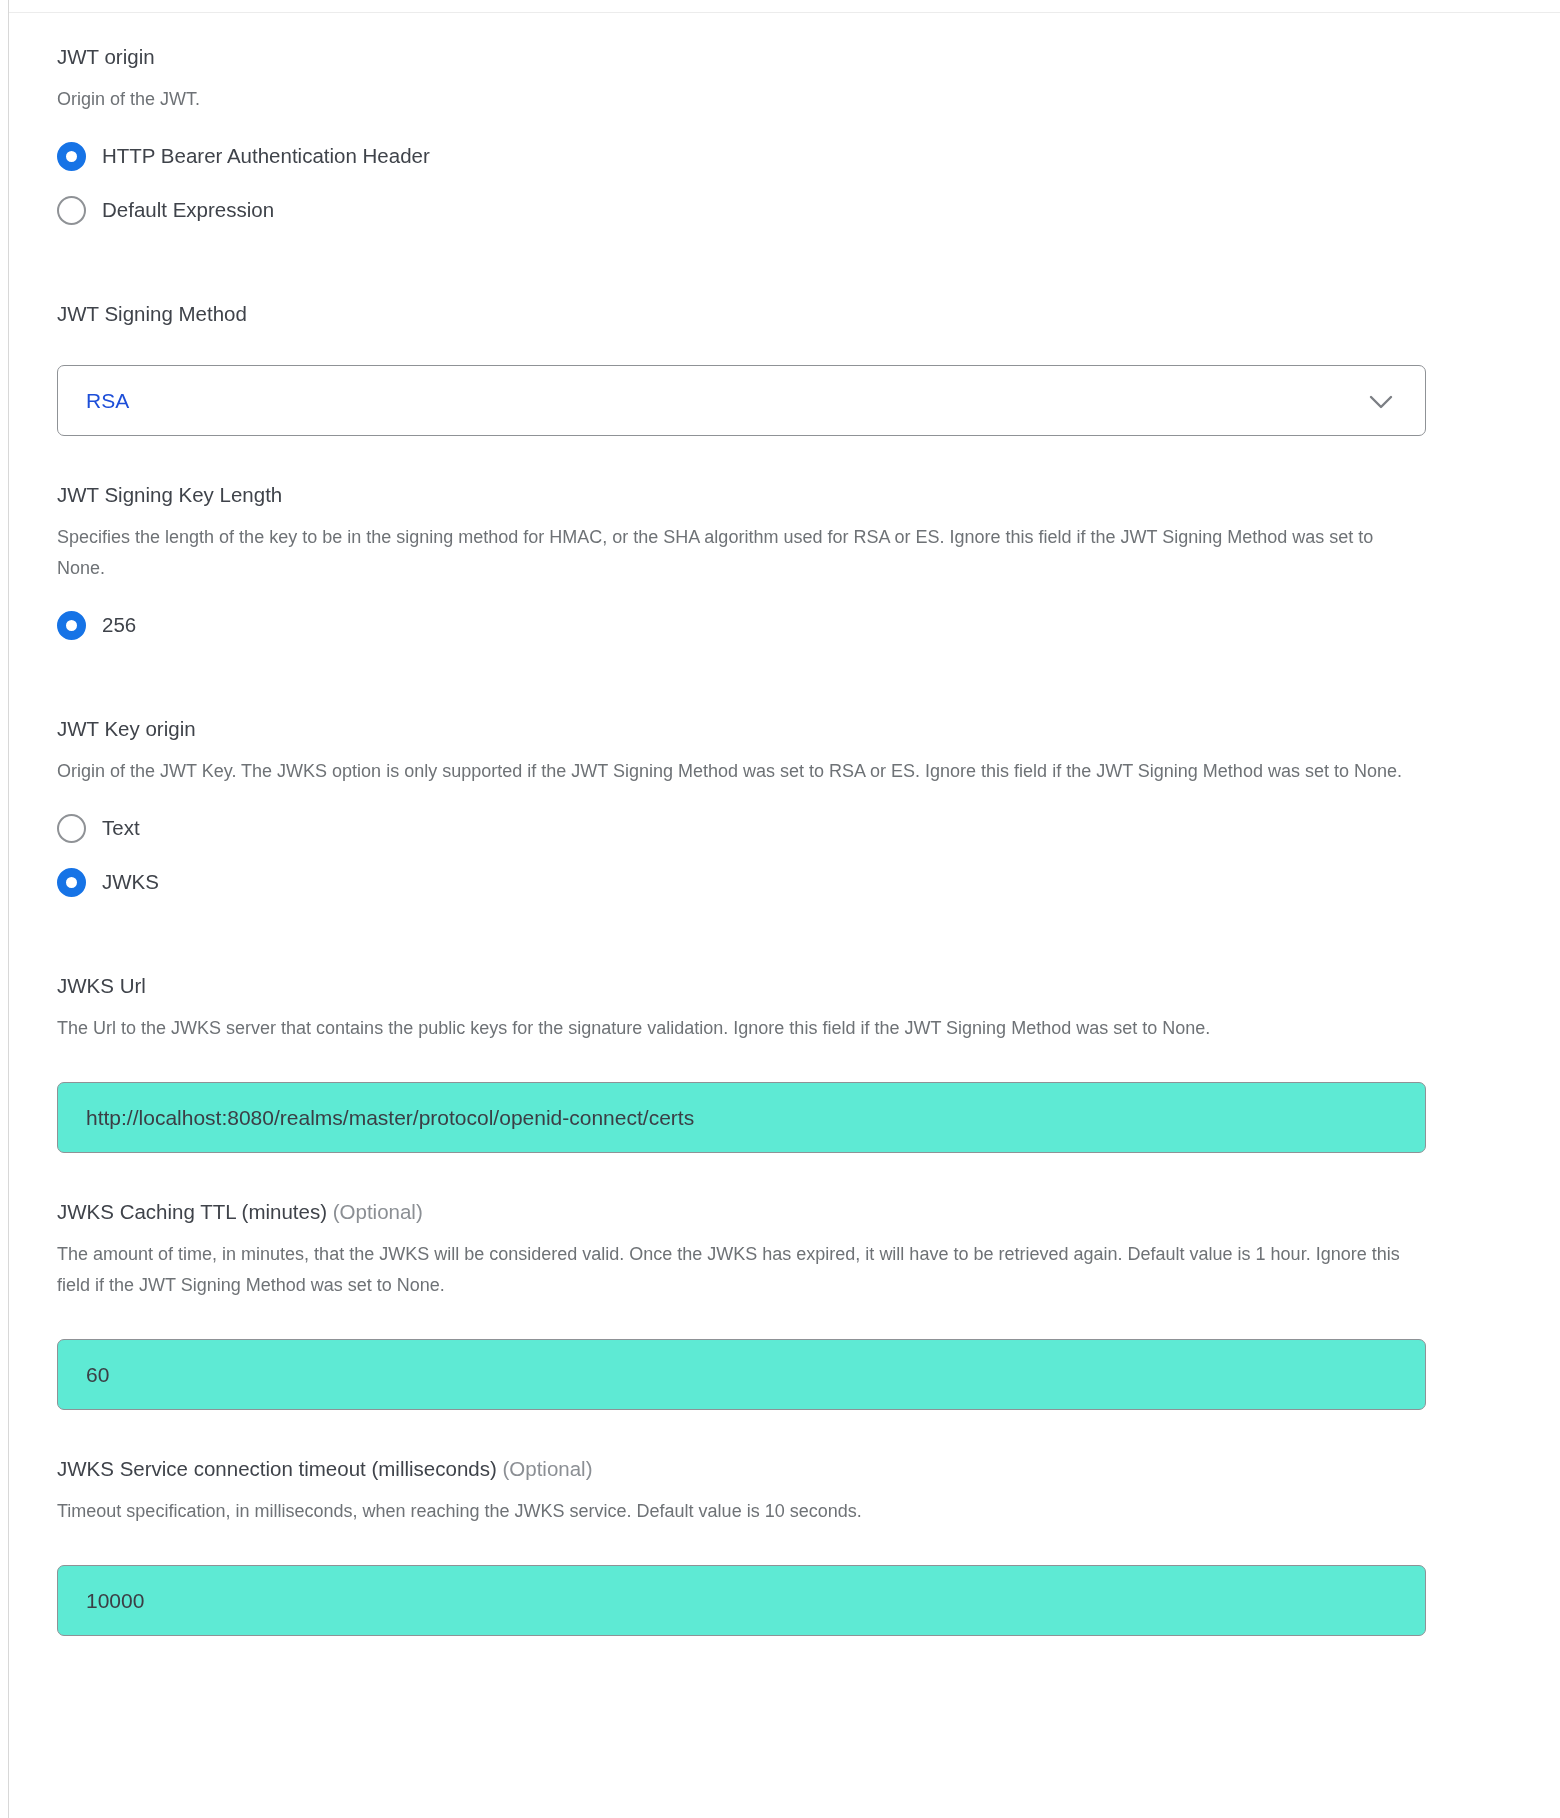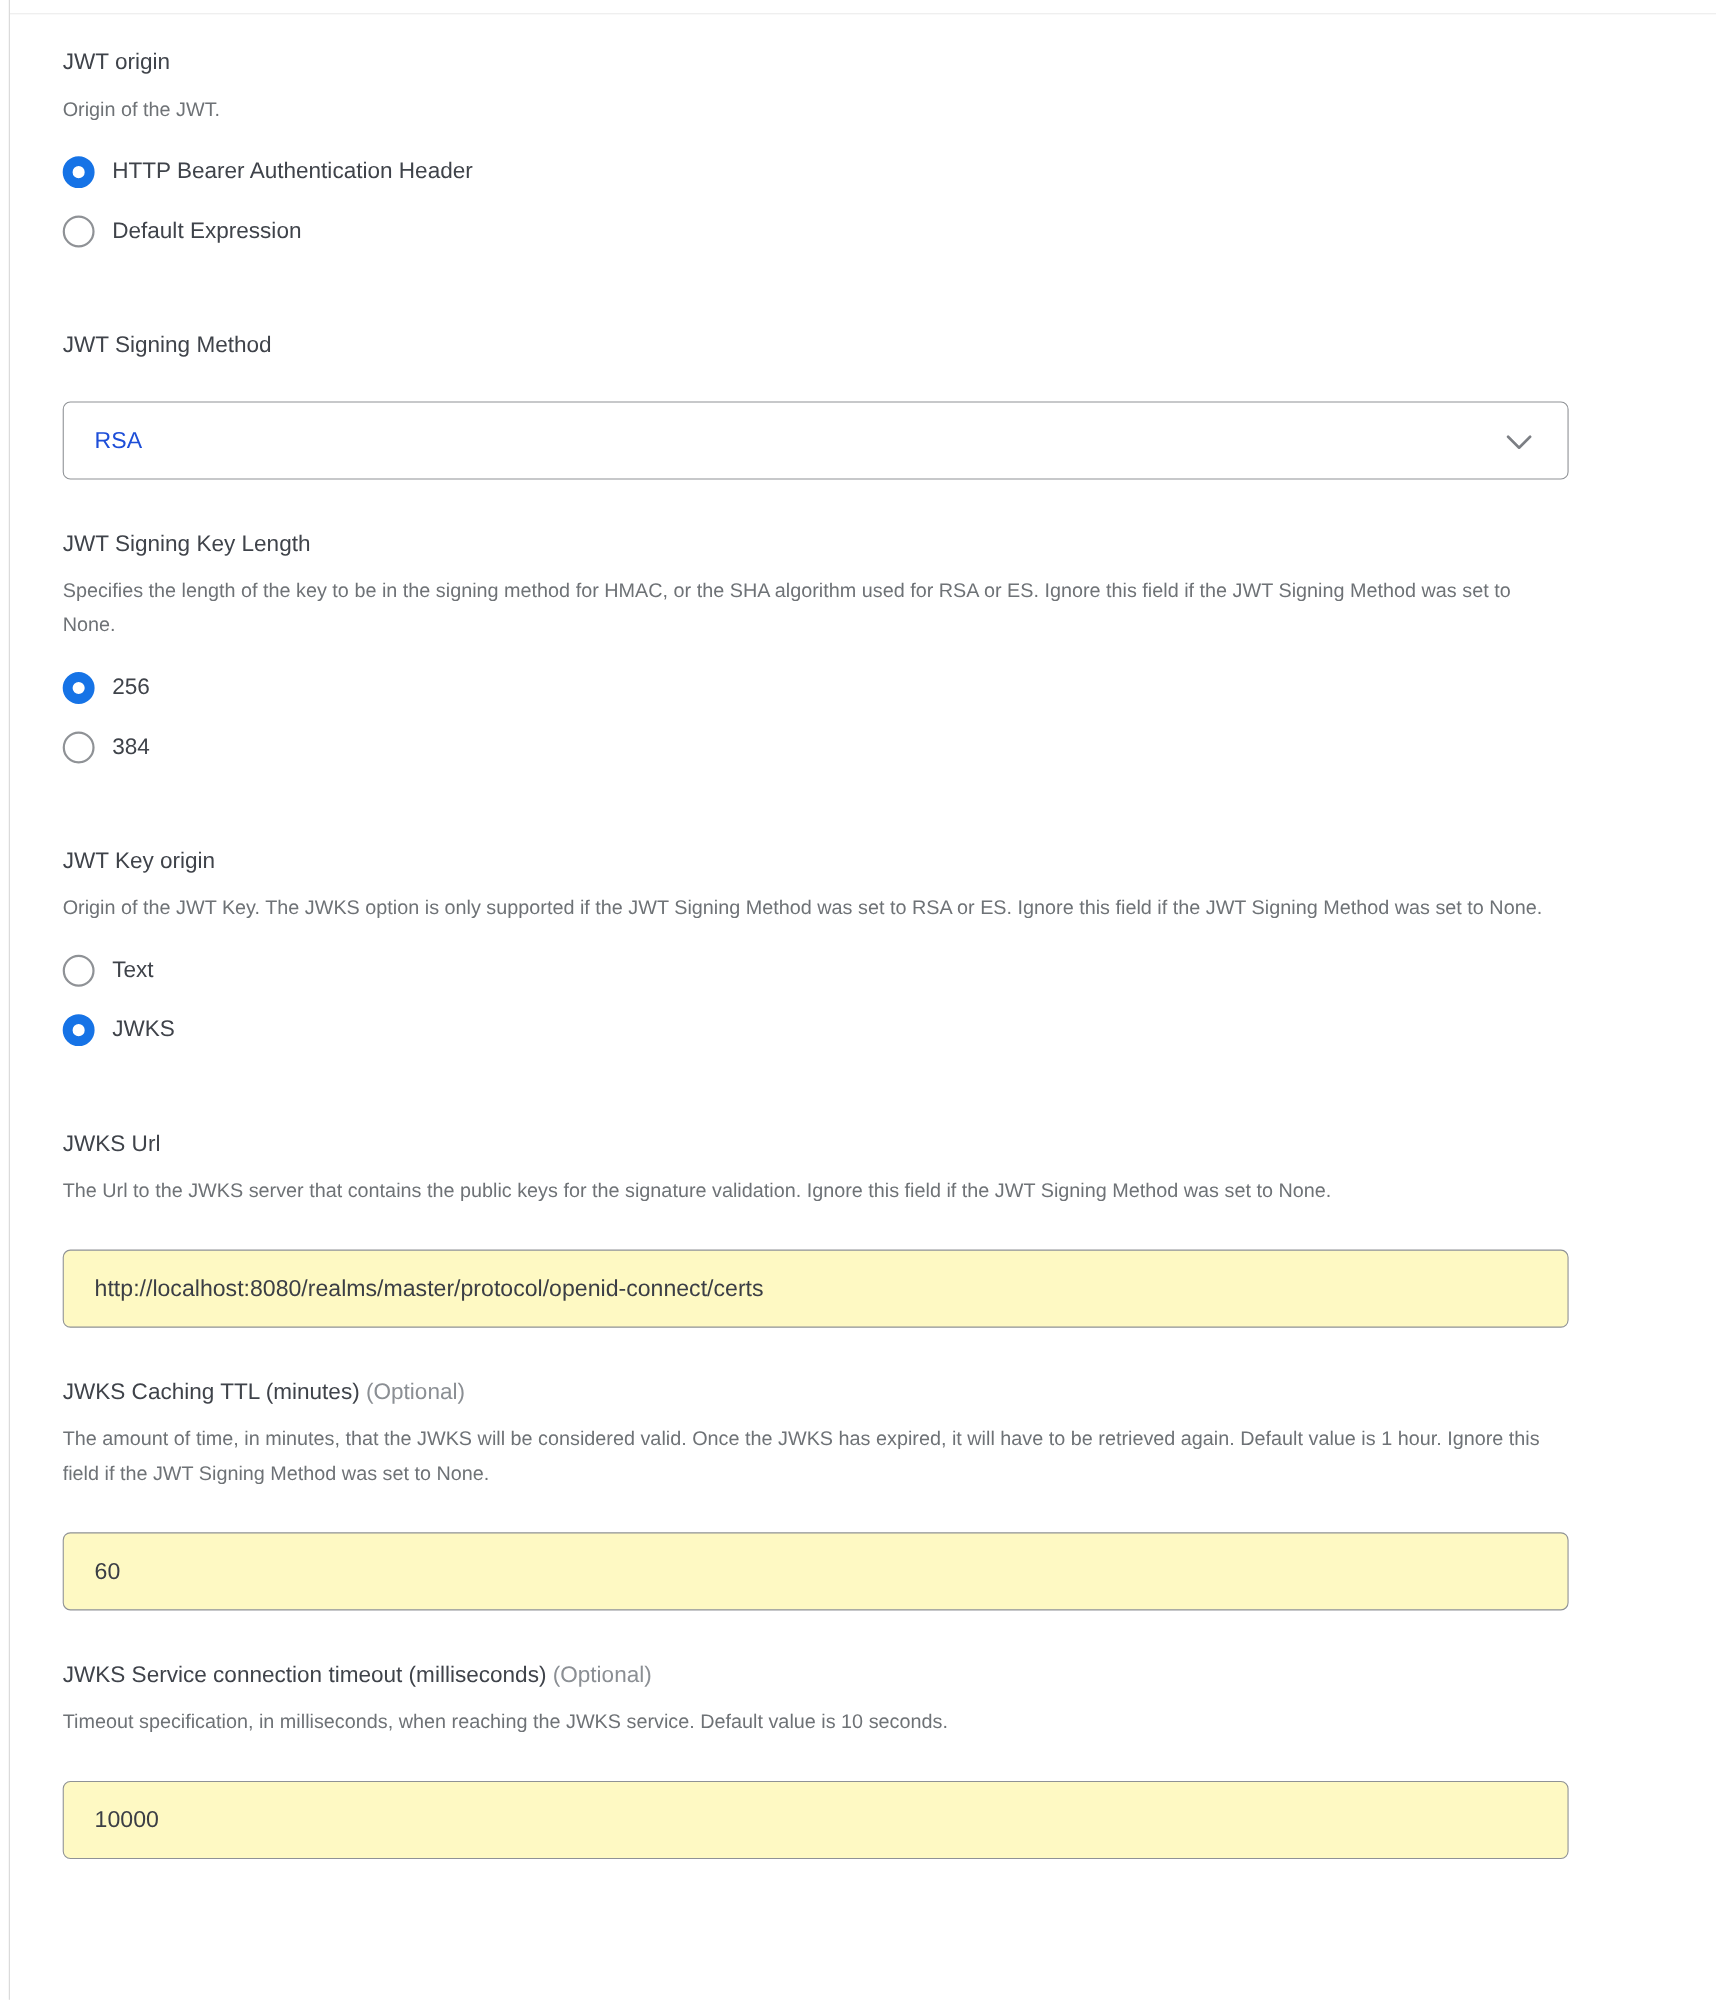--- a/index.html
+++ b/index.html
@@ -94,21 +94,21 @@
   .chevron {
     position: absolute;
     right: 32px; top: 50%;
     margin-top: -6px;
     width: 24px; height: 14px;
   }
   .text-input {
     width: 1369px; height: 71px;
     border: 1.5px solid #8f9296;
     border-radius: 7px;
-    background: #fef9c3;
+    background: #5eead4;
     padding-left: 28px;
     font-size: 21px;
     color: #3b3e45;
     font-family: "Liberation Sans", "DejaVu Sans", sans-serif;
     outline: none;
   }
 </style>
 </head>
 <body>
 
@@ -144,24 +144,20 @@
     </div>
 
     <div class="field mt-after-input">
       <div class="field-label">JWT Signing Key Length</div>
       <div class="field-desc">Specifies the length of the key to be in the signing method for HMAC, or the SHA algorithm used for RSA or ES. Ignore this field if the JWT Signing Method was set to None.</div>
       <div class="radio-group">
         <div class="radio-row selected">
           <span class="radio-circle"></span>
           <span class="radio-label">256</span>
         </div>
-        <div class="radio-row">
-          <span class="radio-circle"></span>
-          <span class="radio-label">384</span>
-        </div>
       </div>
     </div>
 
     <div class="field mt-after-radios">
       <div class="field-label">JWT Key origin</div>
       <div class="field-desc">Origin of the JWT Key. The JWKS option is only supported if the JWT Signing Method was set to RSA or ES. Ignore this field if the JWT Signing Method was set to None.</div>
       <div class="radio-group">
         <div class="radio-row">
           <span class="radio-circle"></span>
           <span class="radio-label">Text</span>

